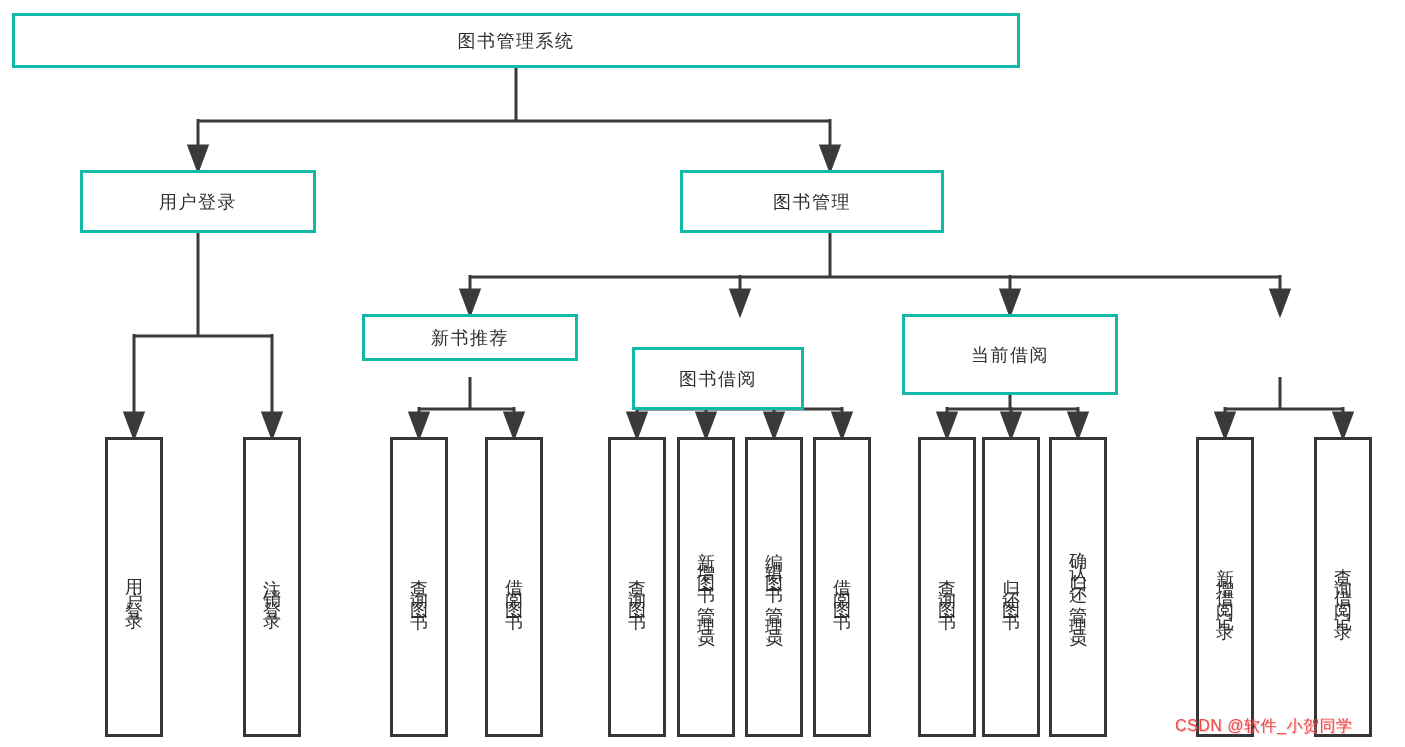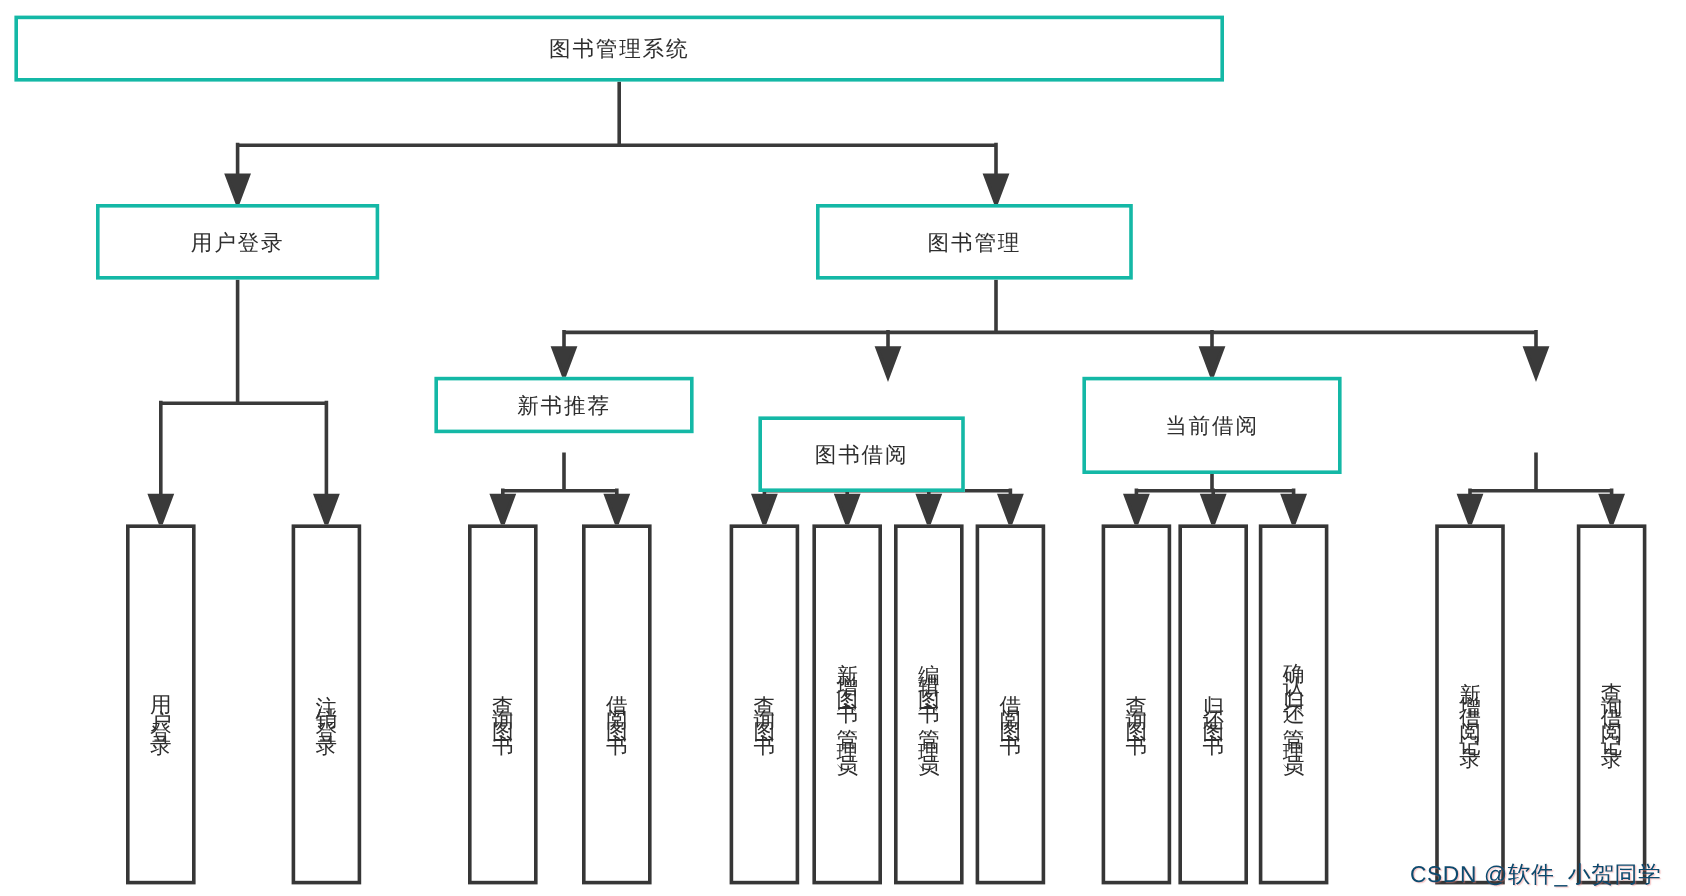--- a/index.html
+++ b/index.html
@@ -30,21 +30,21 @@
   .vbox .vtxt{
     writing-mode:vertical-rl;
     text-orientation:mixed;
     font-size:18px;color:#2e2e2e;
     letter-spacing:11px;
     line-height:1;
     white-space:nowrap;
   }
   #watermark{
     position:absolute;left:1175px;top:716px;
-    font-size:19px;color:#0c4a6e;letter-spacing:0.5px;
+    font-size:16px;color:#ef4444;letter-spacing:0.5px;
     text-shadow:1px 1px 1px rgba(235,130,130,0.5);
     white-space:nowrap;
   }
 </style>
 </head>
 <body>
 
 <div id="stage">
 
   <svg id="connectors" viewBox="0 0 1405 747" xmlns="http://www.w3.org/2000/svg" stroke="#3a3a3a" stroke-width="3" fill="#3a3a3a">

